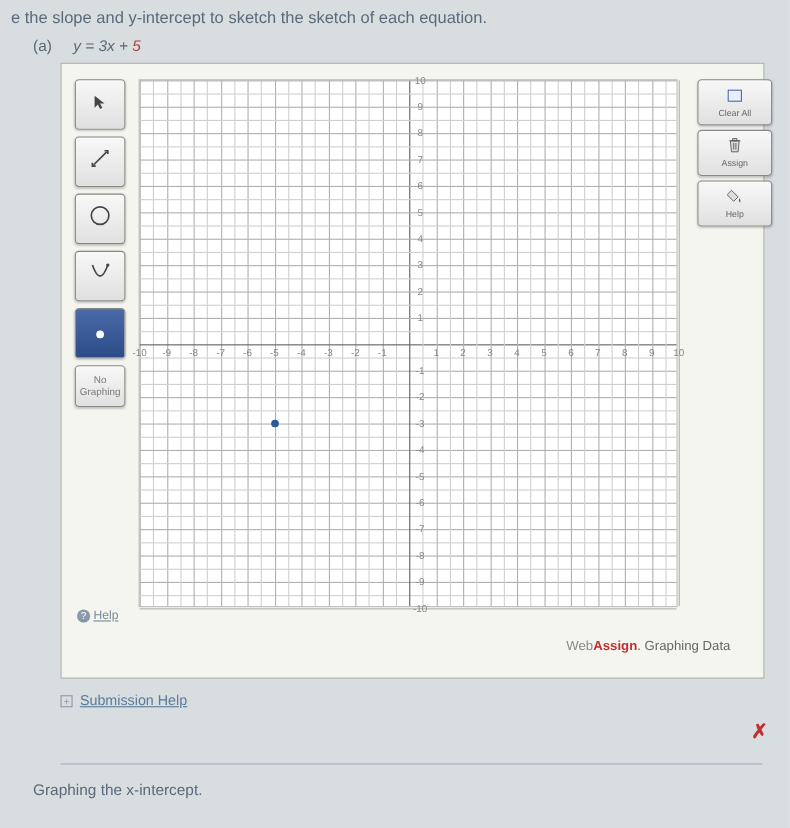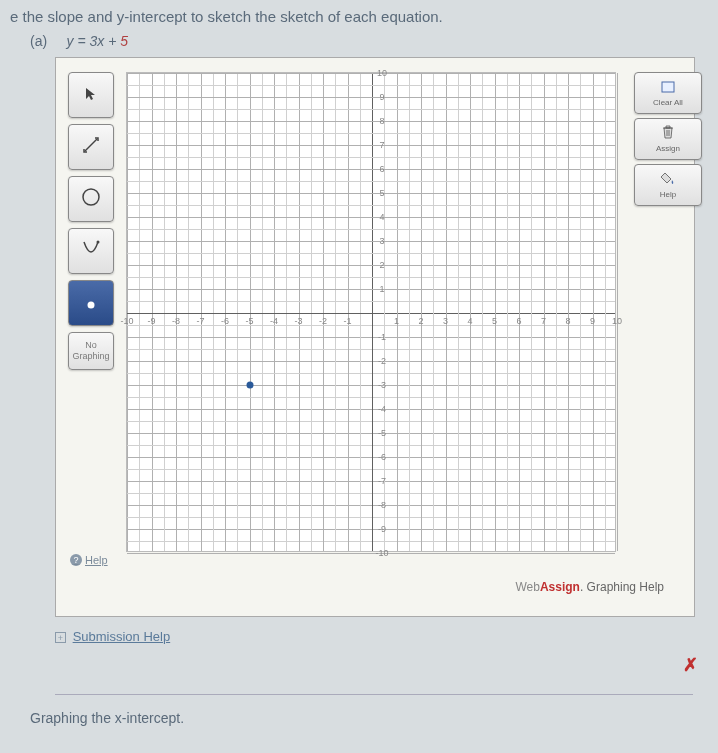--- a/index.html
+++ b/index.html
@@ -397,21 +397,21 @@
       <div class="axis-label" style="left: 255px; top: 0px;">10</div>
       <div class="plotted-point" style="left: 122.5px; top: 312px;"></div>
     </div>
 
   <div class="help-link">
     <span class="help-icon">?</span>
     <span>Help</span>
   </div>
 
   <div class="branding">
-    <span class="wa1">Web</span><span class="wa2">Assign</span><span>. Graphing Help</span>
+    <span class="wa1">Web</span><span class="wa2">Assign</span><span>. Graphing Data</span>
   </div>
 </div>
 
 <div class="submission-link">
   <span class="submission-icon">+</span>
   <a>Submission Help</a>
 </div>
 
 <div class="result-indicator">✗</div>
 

